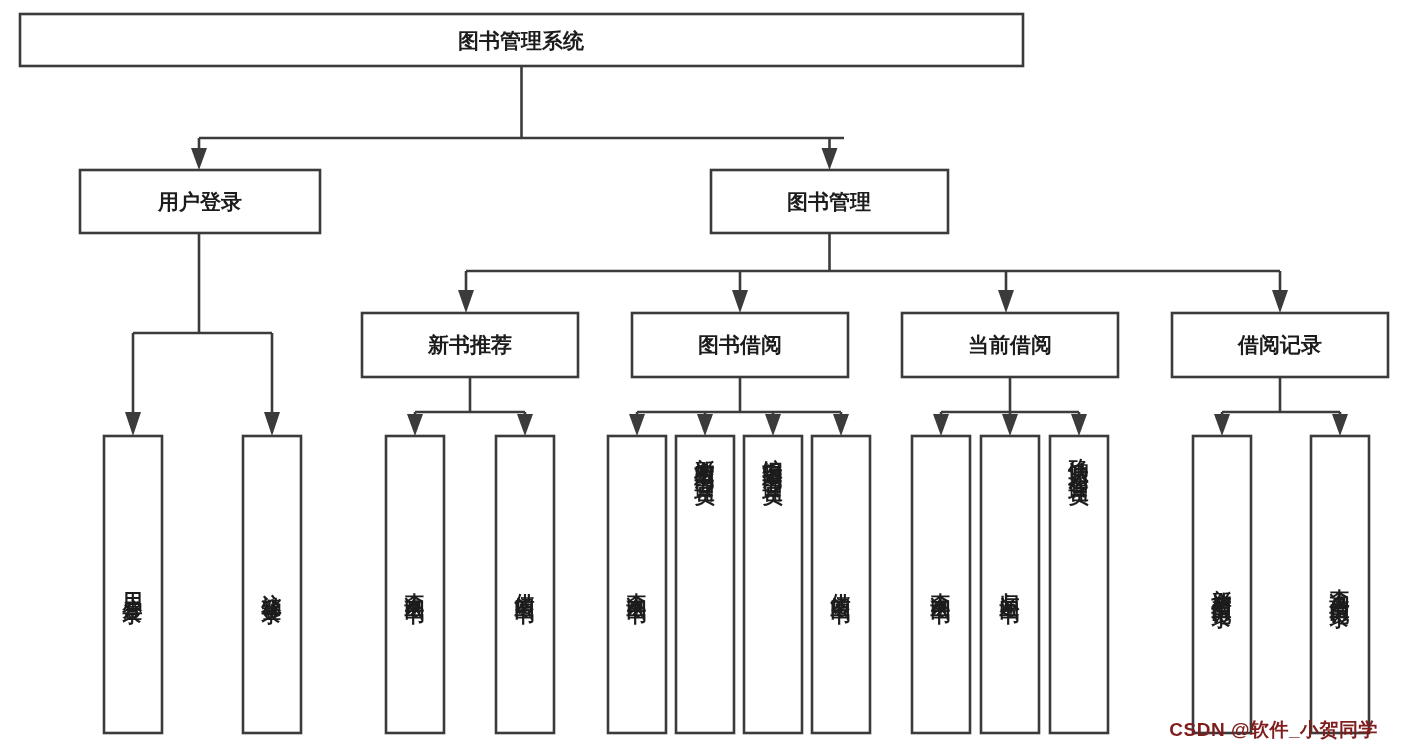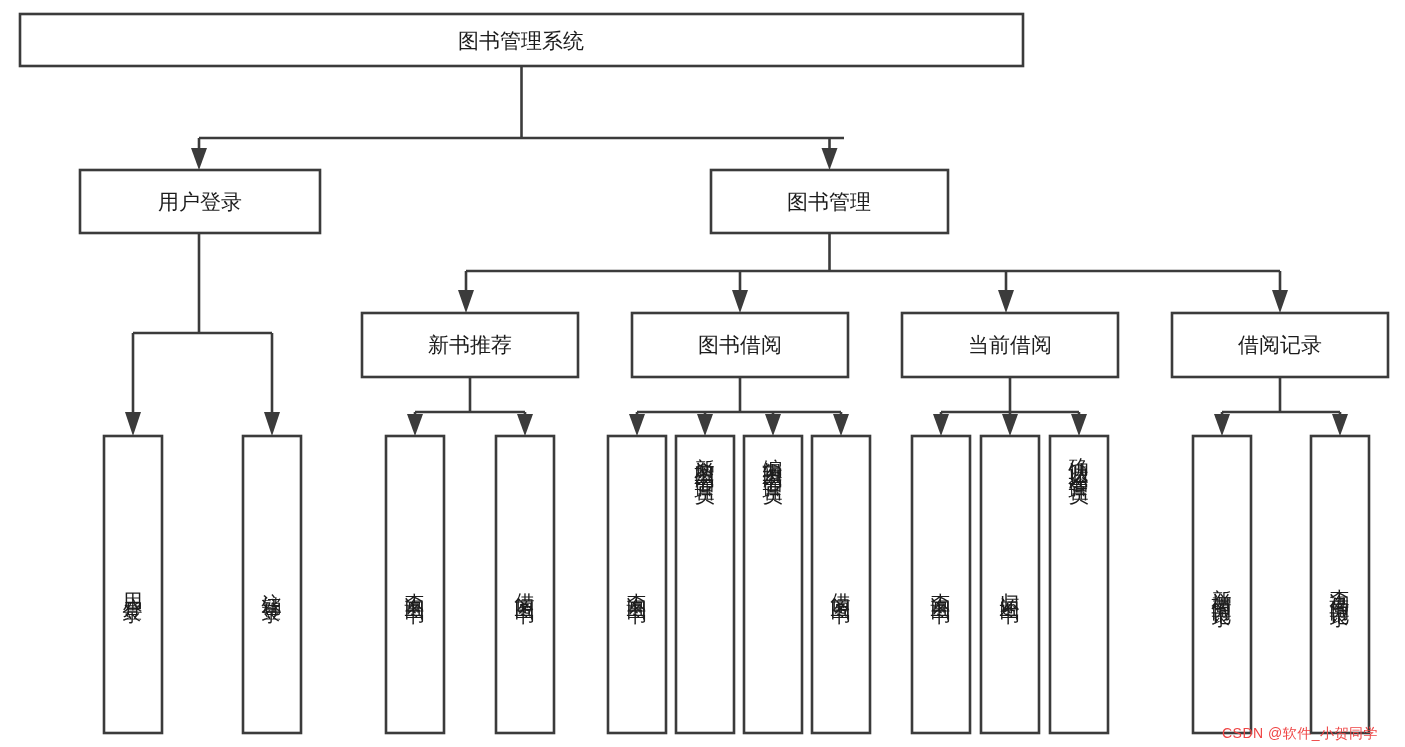--- a/index.html
+++ b/index.html
@@ -12,20 +12,21 @@
     height: 747px;
     font-family: "Liberation Sans", "DejaVu Sans", sans-serif;
     overflow: hidden;
     position: relative;
   }
   #diagram-root {
     position: relative;
     width: 1386px;
     height: 747px;
     background: #ffffff;
+    font-weight: bold;
   }
   svg.flow {
     position: absolute;
     left: 0;
     top: 0;
     width: 1405px;
     height: 747px;
     display: block;
   }
   .node-rect {
@@ -64,22 +65,22 @@
     align-items: center;
     justify-content: flex-start;
     text-align: left;
     pointer-events: none;
   }
   .watermark {
     position: absolute;
     right: 8px;
     bottom: 4px;
     font-family: "Liberation Sans", "DejaVu Sans", sans-serif;
-    font-size: 14px;
-    color: #ef4444;
+    font-size: 19px;
+    color: #7f1d1d;
     letter-spacing: 0.5px;
     white-space: nowrap;
   }
 </style>
 </head>
 <body>
 
 <div id="diagram-root">
 
   <svg class="flow" viewBox="0 0 1405 747" xmlns="http://www.w3.org/2000/svg">

